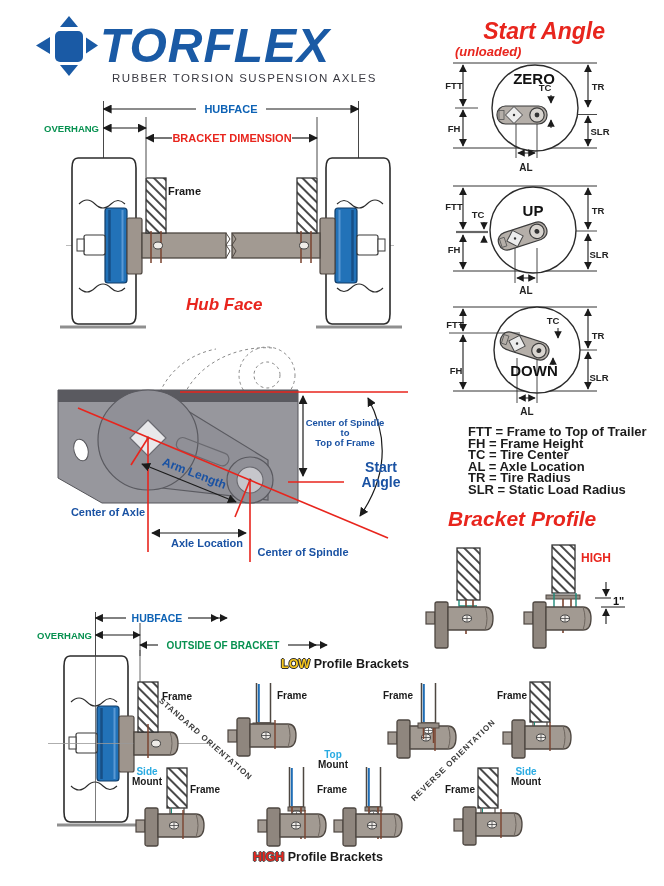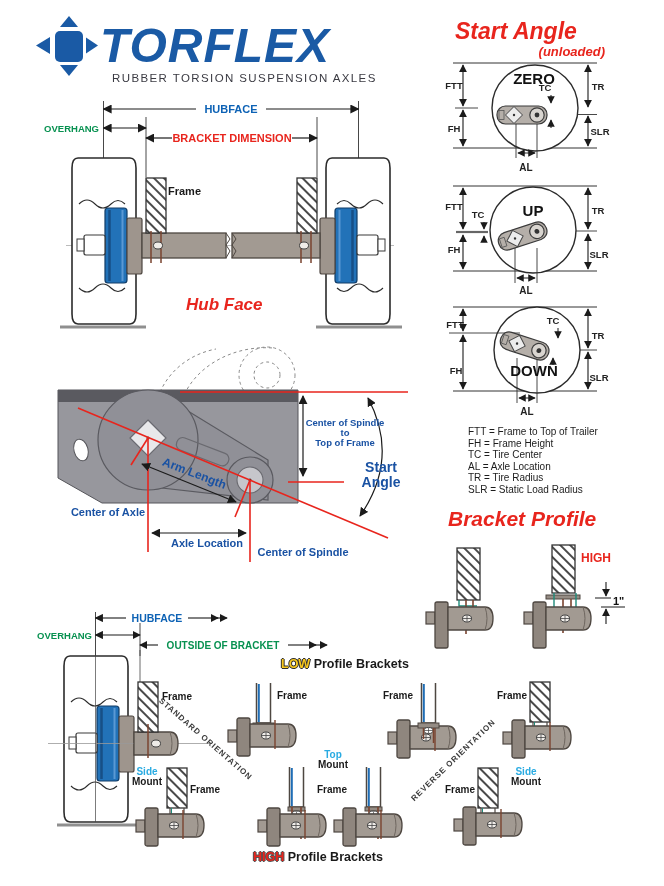--- a/index.html
+++ b/index.html
@@ -3,21 +3,21 @@
 <meta charset="utf-8">
 <style>
   html,body{margin:0;padding:0;background:#fff;}
   #canvas{position:relative;width:664px;height:886px;background:#fff;overflow:hidden;
           font-family:"Liberation Sans",sans-serif;}
   .abs{position:absolute;}
   .t-red{color:#e8251d;font-weight:bold;font-style:italic;}
   svg text{font-family:"Liberation Sans",sans-serif;font-weight:bold;}
   .brand{font-size:48px;font-weight:bold;font-style:italic;color:#1a5aa5;letter-spacing:1px;text-align:right;}
   .tagline{font-size:11.5px;font-weight:400;color:#3a3a42;letter-spacing:1.4px;}
-  .legend-block{font-size:10px;font-weight:400;color:#1c1c1c;line-height:11.5px;}
+  .legend-block{font-size:13px;font-weight:700;color:#1c1c1c;line-height:11.5px;}
   .two-tone{font-size:12.5px;font-weight:bold;color:#1a1a1a;padding-left:28px;}
   .outline-yellow{color:#f7c71f;text-shadow:1px 0 0 #2e2e2e,-1px 0 0 #2e2e2e,0 1px 0 #2e2e2e,0 -1px 0 #2e2e2e;}
   .outline-red{color:#e8251d;text-shadow:1px 0 0 #555,-1px 0 0 #555,0 1px 0 #555,0 -1px 0 #555;}
   .high-lbl{font-size:12px;font-weight:bold;color:#e8251d;}
 </style>
 </head>
 <body>
 
 <div id="canvas">
 
@@ -136,22 +136,22 @@
       <ellipse cx="284" cy="150.5" rx="4.5" ry="3.5" fill="#efece8" stroke="#444" stroke-width="1"></ellipse>
     </g>
 
     <line x1="40" y1="232" x2="126" y2="232" stroke="#8f8f8f" stroke-width="3"></line>
     <line x1="296" y1="232" x2="382" y2="232" stroke="#8f8f8f" stroke-width="3"></line>
 
     <text x="148" y="100" font-size="11" fill="#1a1a1a">Frame</text>
     <text x="166" y="215" font-size="17" font-style="italic" fill="#e8251d">Hub Face</text>
   </svg>
 
-  <div class="abs t-red" style="left:455px;top:18px;width:150px;text-align:left;font-size:23px">Start Angle</div>
-  <div class="abs t-red" style="left:455px;top:44px;width:150px;text-align:right;font-size:13px">(unloaded)</div>
+  <div class="abs t-red" style="left:455px;top:18px;width:150px;text-align:right;font-size:23px">Start Angle</div>
+  <div class="abs t-red" style="left:455px;top:44px;width:150px;text-align:left;font-size:13px">(unloaded)</div>
 
   <svg class="abs" style="left:432px;top:58px" width="232" height="362" viewBox="0 0 232 362">
 
     <g>
       <line x1="21" y1="5" x2="165" y2="5" stroke="#333" stroke-width="1"></line>
       <line x1="21" y1="90" x2="165" y2="90" stroke="#333" stroke-width="1"></line>
       <circle cx="103" cy="50" r="43" fill="#fff" stroke="#2b2b2b" stroke-width="1.4"></circle>
       <line x1="23" y1="50" x2="46" y2="50" stroke="#333" stroke-width="0.9"></line>
       <line x1="146" y1="56.5" x2="165" y2="56.5" stroke="#333" stroke-width="0.9"></line>
       <line x1="31" y1="7" x2="31" y2="48" stroke="#1b1b1b" stroke-width="1.1" marker-start="url(#ah)" marker-end="url(#ah)"></line>

